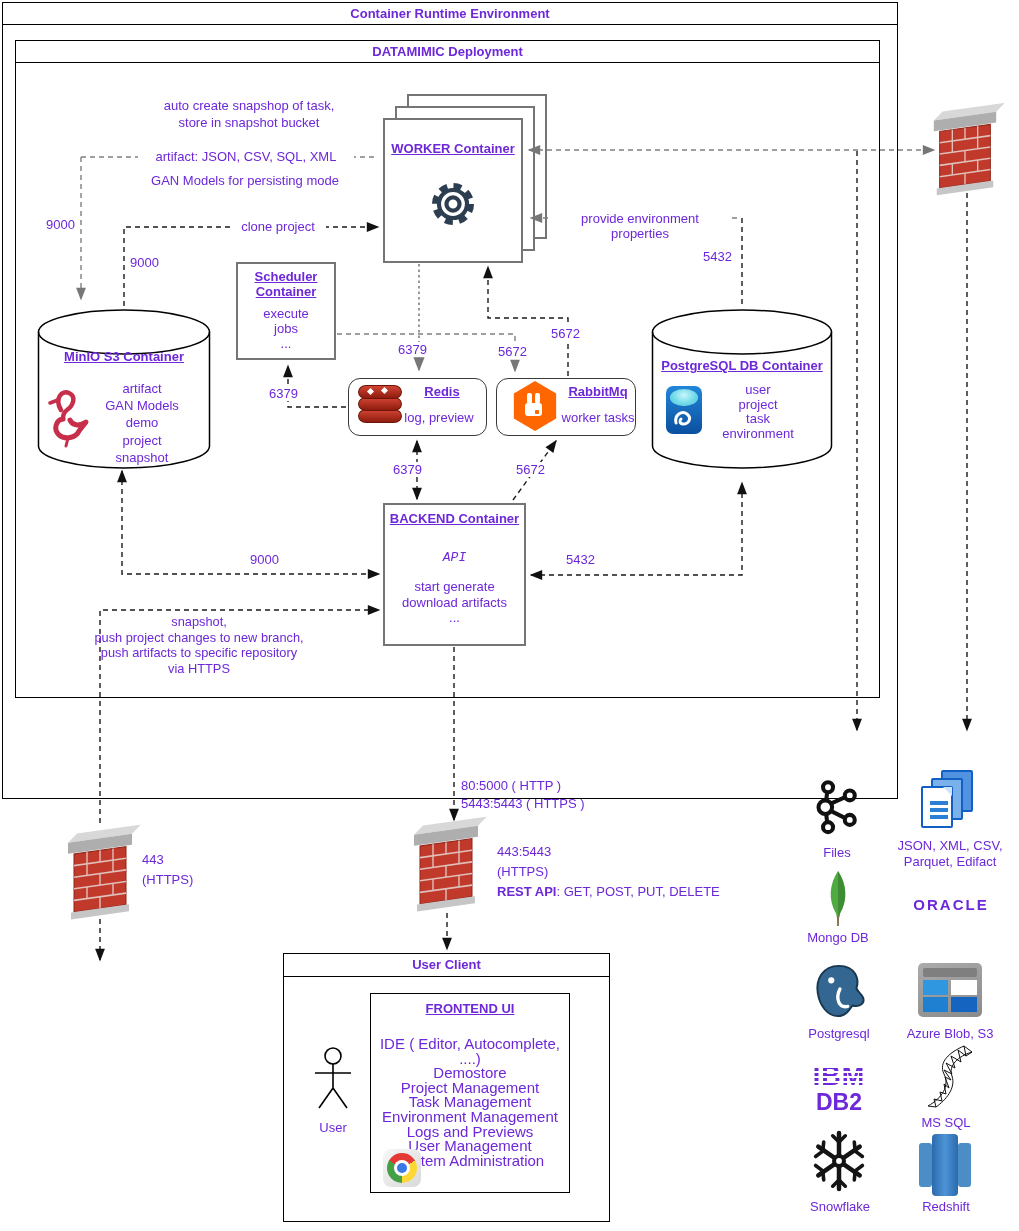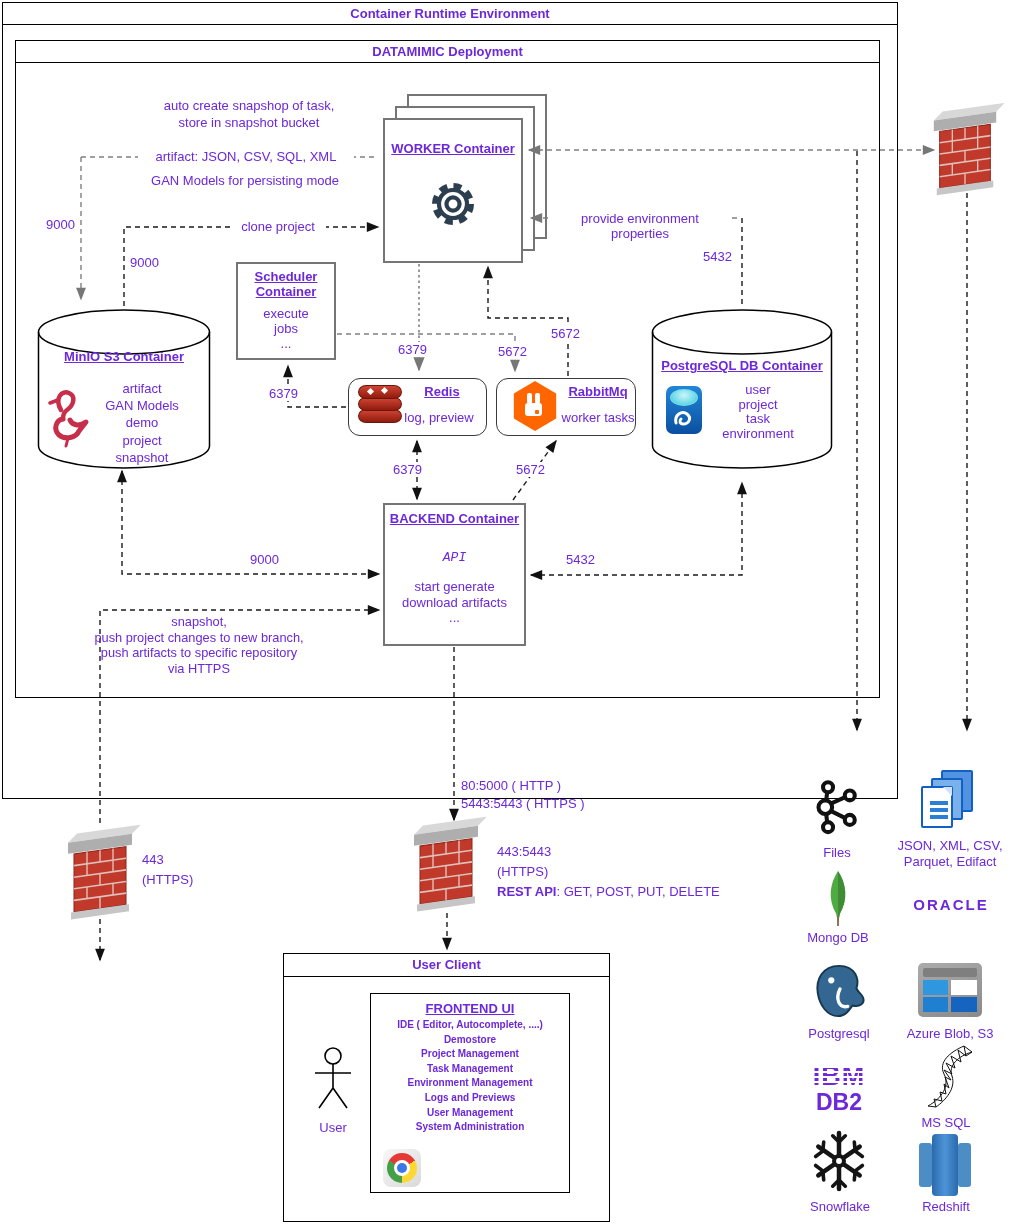--- a/index.html
+++ b/index.html
@@ -292,21 +292,21 @@
   <div class="note" style="left:497px;top:884px;">
     <span style="font-weight:bold;">REST API</span><span>: GET, POST, PUT, DELETE</span>
   </div>
 
 
   <div class="box bk" style="left:283px;top:953px;width:327px;height:269px;z-index:2;">
     <div class="titlebar" style="height:22px;line-height:22px;">User Client</div>
   </div>
   <div class="box bk" style="left:370px;top:993px;width:200px;height:200px;z-index:3;padding-top:7px;">
     <div class="ctr u">FRONTEND UI</div>
-    <div class="ctr lineblk" style="margin-top:2px;line-height:14.6px;font-size:10px;font-weight:bold;">
+    <div class="ctr lineblk" style="margin-top:21px;line-height:14.6px;font-size:15px;">
       <span>IDE ( Editor, Autocomplete, ....)</span>
       <span>Demostore</span>
       <span>Project Management</span>
       <span>Task Management</span>
       <span>Environment Management</span>
       <span>Logs and Previews</span>
       <span>User Management</span>
       <span>System Administration</span>
     </div>
   </div>

